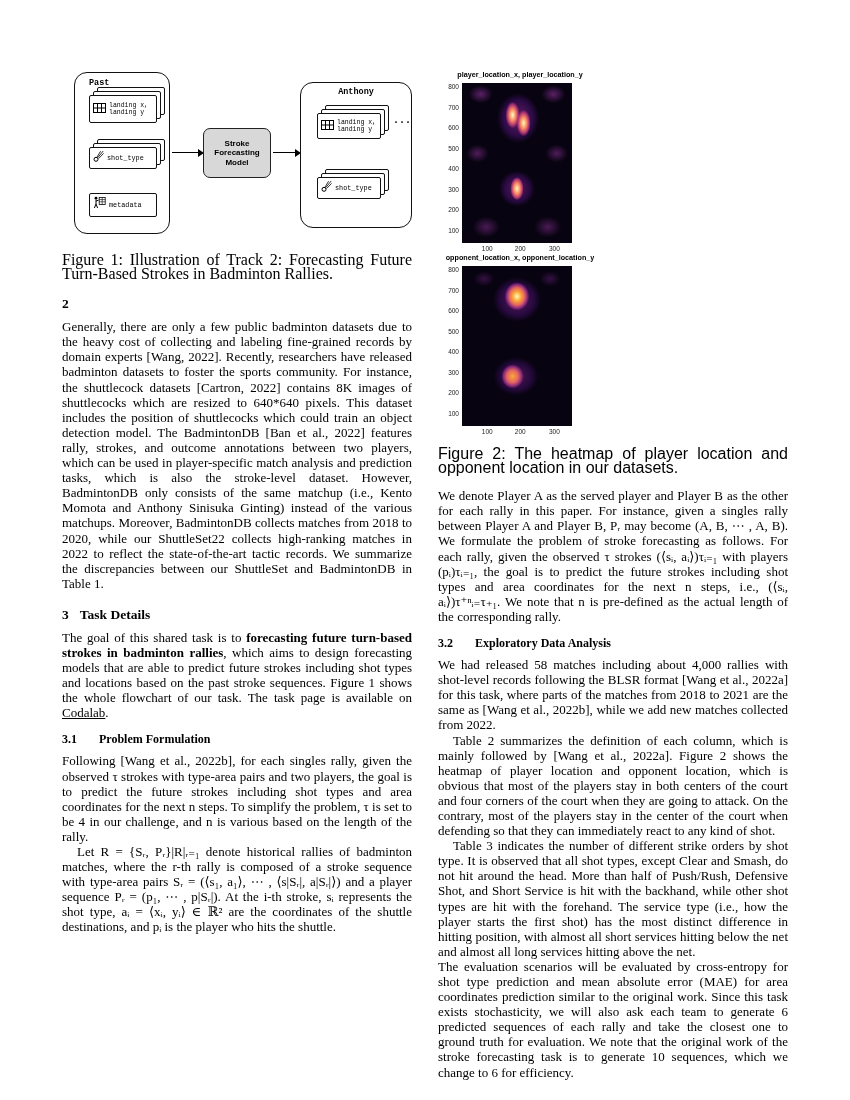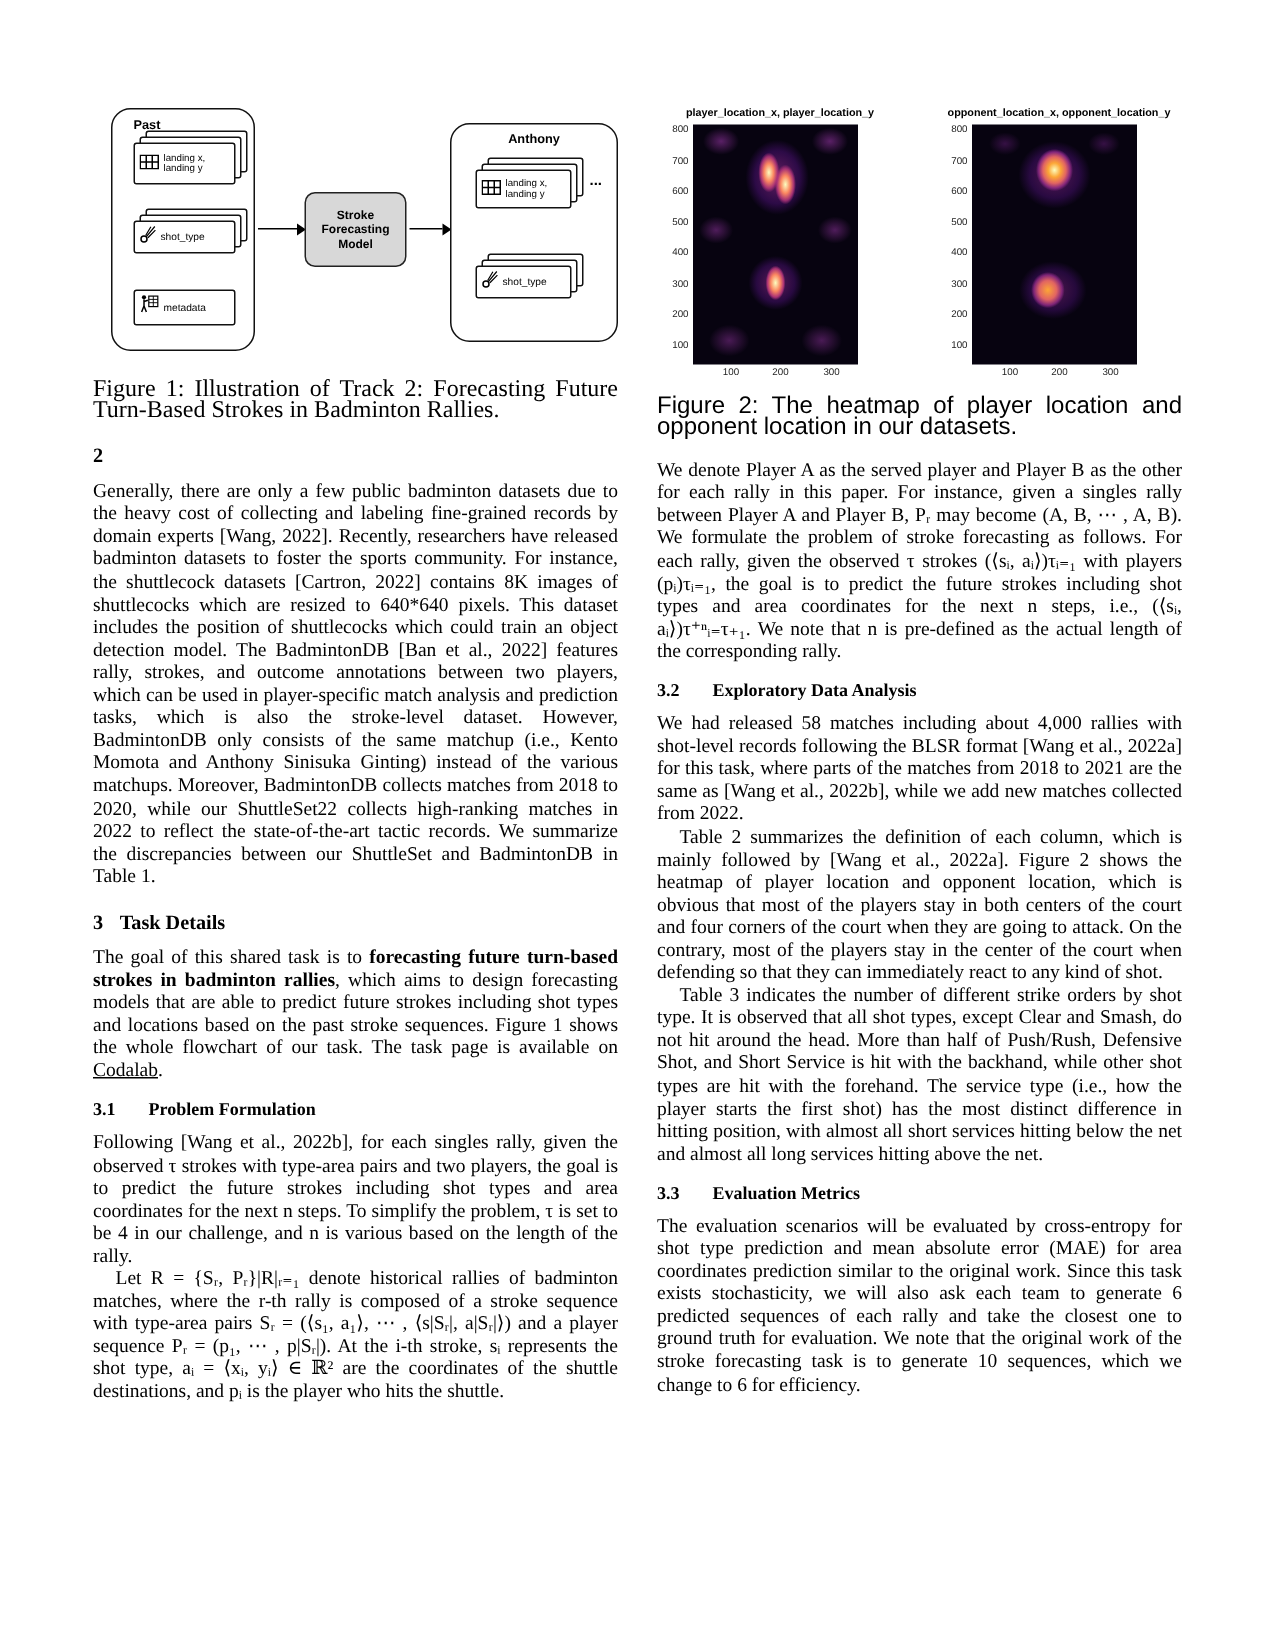--- a/index.html
+++ b/index.html
@@ -13,21 +13,21 @@
   
   .body-text { font-size: 13px; line-height: 15.1px; text-align: justify; margin: 0; }
   .indent { text-indent: 15px; }
   .sec-head { display: flex; gap: 11px; font-weight: bold; font-size: 13.5px; margin: 16px 0 7px 0; }
   .subsec-head { display: flex; gap: 22px; font-weight: bold; font-size: 12px; margin: 12px 0 6px 0; }
   .caption { font-size: 16px; line-height: 13.6px; text-align: justify; margin-top: 11px; }
   .link { text-decoration: underline; cursor: pointer; }
 
   
   .fig1-diagram { position: relative; height: 172px; font-family: "Liberation Sans", "DejaVu Sans", sans-serif; }
-  .round-box { position: absolute; border: 1.4px solid #111; border-radius: 13px; background: #fff; }
+  .round-box { position: absolute; border: 1.4px solid #111; border-radius: 13px; background: #fff; font-family: Liberation Mono, monospace; }
   .past-box { left: 12px; top: 2px; width: 96px; height: 162px; }
   .future-box { left: 238px; top: 12px; width: 112px; height: 146px; }
   .box-label { font-weight: bold; font-size: 8.5px; }
   .past-box .box-label { position: absolute; top: 5px; left: 14px; }
   .future-box .box-label { position: absolute; top: 4px; left: 0; right: 0; text-align: center; }
 
   .stack { position: absolute; }
   .stack.layered::before, .stack.layered::after {
     content: ""; position: absolute; background: #fff; border: 1px solid #111; border-radius: 2px;
   }
@@ -52,21 +52,21 @@
     content: ""; position: absolute; right: -6px; top: -4.5px;
     border-left: 6px solid #000; border-top: 4px solid transparent; border-bottom: 4px solid transparent;
   }
   .arrow-1 { left: 110px; top: 82px; width: 26px; }
   .arrow-2 { left: 211px; top: 82px; width: 22px; }
 
   .ellipsis-mark { position: absolute; font-weight: bold; font-size: 10px; }
 
   
   .fig2 { font-family: "Liberation Sans", "DejaVu Sans", sans-serif; }
-  .plots-row { display: flex; justify-content: space-between; padding: 0 6px; }
+  .plots-row { display: flex; padding: 0 6px; flex-direction: column; }
   .plot-group { width: 152px; }
   .plot-title { font-weight: bold; font-size: 7.2px; text-align: center; white-space: nowrap; margin-bottom: 4px; }
   .plot-grid { display: flex; }
   .ytick-col {
     width: 18px; display: flex; flex-direction: column; justify-content: space-between;
     align-items: flex-end; padding: 0 3px 9px 0; font-size: 6.5px; color: #222;
   }
   .heat-canvas { width: 110px; height: 160px; }
   .heat-left {
     background:
@@ -278,19 +278,15 @@
     <p class="body-text" style="margin-top:14px;">We denote Player A as the served player and Player B as the other for each rally in this paper. For instance, given a singles rally between Player A and Player B, Pᵣ may become (A, B, ⋯ , A, B). We formulate the problem of stroke forecasting as follows. For each rally, given the observed τ strokes (⟨sᵢ, aᵢ⟩)τᵢ₌₁ with players (pᵢ)τᵢ₌₁, the goal is to predict the future strokes including shot types and area coordinates for the next n steps, i.e., (⟨sᵢ, aᵢ⟩)τ⁺ⁿᵢ₌τ₊₁. We note that n is pre-defined as the actual length of the corresponding rally.</p>
 
     <div class="subsec-head">
       <span>3.2</span>
       <span>Exploratory Data Analysis</span>
     </div>
     <p class="body-text">We had released 58 matches including about 4,000 rallies with shot-level records following the BLSR format [Wang et al., 2022a] for this task, where parts of the matches from 2018 to 2021 are the same as [Wang et al., 2022b], while we add new matches collected from 2022.</p>
     <p class="body-text indent">Table 2 summarizes the definition of each column, which is mainly followed by [Wang et al., 2022a]. Figure 2 shows the heatmap of player location and opponent location, which is obvious that most of the players stay in both centers of the court and four corners of the court when they are going to attack. On the contrary, most of the players stay in the center of the court when defending so that they can immediately react to any kind of shot.</p>
     <p class="body-text indent">Table 3 indicates the number of different strike orders by shot type. It is observed that all shot types, except Clear and Smash, do not hit around the head. More than half of Push/Rush, Defensive Shot, and Short Service is hit with the backhand, while other shot types are hit with the forehand. The service type (i.e., how the player starts the first shot) has the most distinct difference in hitting position, with almost all short services hitting below the net and almost all long services hitting above the net.</p>
 
-    <div class="subsec-head">
-      <span>3.3</span>
-      <span>Evaluation Metrics</span>
-    </div>
     <p class="body-text">The evaluation scenarios will be evaluated by cross-entropy for shot type prediction and mean absolute error (MAE) for area coordinates prediction similar to the original work. Since this task exists stochasticity, we will also ask each team to generate 6 predicted sequences of each rally and take the closest one to ground truth for evaluation. We note that the original work of the stroke forecasting task is to generate 10 sequences, which we change to 6 for efficiency.</p>
   </div>
 </div>
 
 </body></html>

